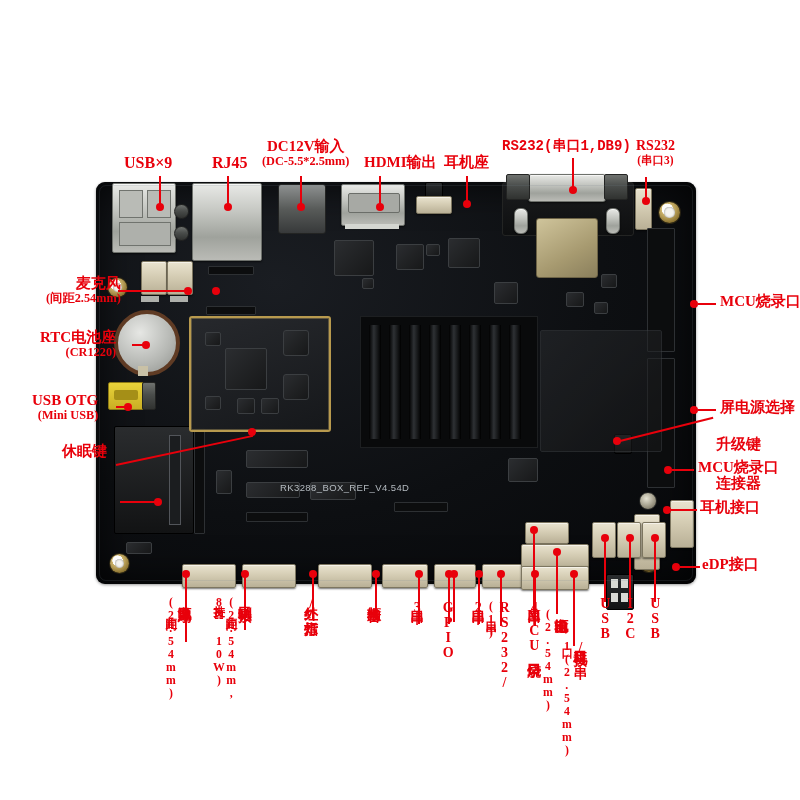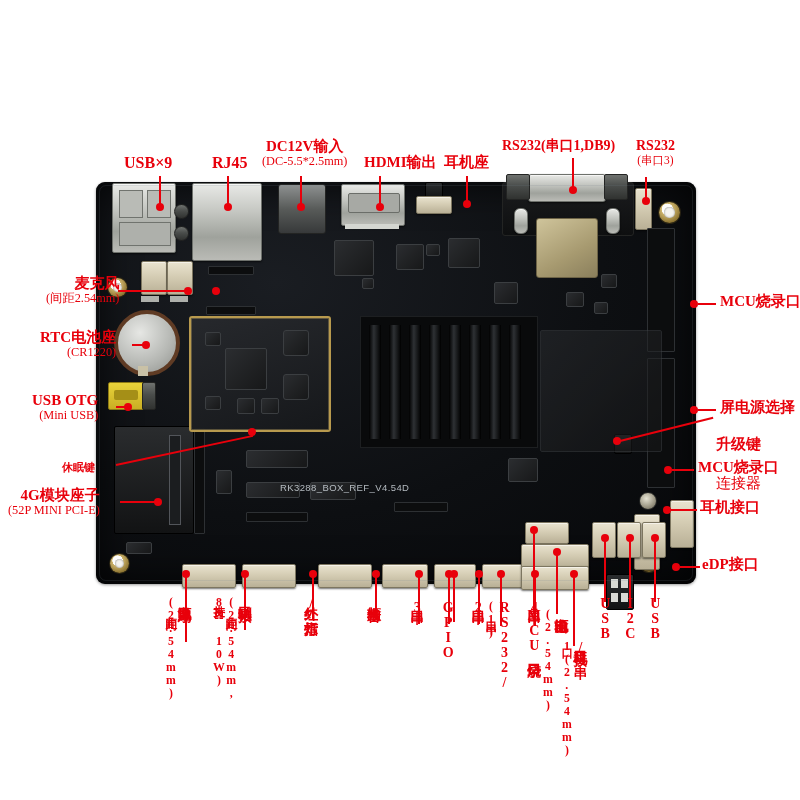--- a/index.html
+++ b/index.html
@@ -45,21 +45,21 @@
   .hole i{position:absolute;left:26%;top:26%;width:48%;height:48%;border-radius:50%;
      background:#f4f3ee;box-shadow:inset 0 0 2px rgba(0,0,0,.5);}
   .hdr{position:absolute;background:#0c0d0e;border:1px solid #2d3033;border-radius:1px;}
   .heat{position:absolute;background:#090a0b;border:1px solid #1d1f21;}
   .fin{position:absolute;background:linear-gradient(90deg,#000,#2e3134 40%,#000);}
 
   
   .lab{position:absolute;color:#e8000b;font-weight:bold;white-space:nowrap;
        line-height:1.06;letter-spacing:0;}
   .lab.blk2{color:#111;}
-  .lab .sub{display:block;font-weight:normal;font-size:.82em;}
+  .lab .sub{display:block;font-weight:bold;font-size:.82em;}
   .vl-wrap{position:absolute;display:flex;flex-direction:row-reverse;
        align-items:flex-start;color:#e8000b;font-weight:bold;line-height:1.05;}
   .vl-wrap span{writing-mode:vertical-rl;text-orientation:upright;white-space:nowrap;}
   .vl-wrap .sub{font-size:.84em;}
   .lnv{position:absolute;width:2px;background:#e8000b;}
   .lnh{position:absolute;height:2px;background:#e8000b;}
   .dot{position:absolute;width:8px;height:8px;border-radius:50%;background:#e8000b;}
   .diag{position:absolute;height:2px;background:#e8000b;transform-origin:0 50%;}
   .boxout{position:absolute;border:2px solid #e8000b;}
 </style>
@@ -228,21 +228,21 @@
 <div class="dot" style="left:297px;top:203px;"></div>
 
 <div class="lab" style="left:364px;top:155px;font-size:15px;">HDMI输出</div>
 <div class="lnv" style="left:379px;top:176px;height:32px;"></div>
 <div class="dot" style="left:376px;top:203px;"></div>
 
 <div class="lab" style="left:444px;top:155px;font-size:15px;">耳机座</div>
 <div class="lnv" style="left:466px;top:176px;height:28px;"></div>
 <div class="dot" style="left:463px;top:200px;"></div>
 
-<div class="lab" style="left:502px;top:139px;font-size:14px;">RS232(串口1,DB9)</div>
+<div class="lab" style="left:502px;top:139px;font-size:14px;font-family:Liberation Mono, monospace;">RS232(串口1,DB9)</div>
 <div class="lnv" style="left:572px;top:158px;height:32px;"></div>
 <div class="dot" style="left:569px;top:186px;"></div>
 
 <div class="lab" style="left:636px;top:139px;font-size:14px;text-align:center;">
   <span>RS232</span>
   <span class="sub">(串口3)</span>
 </div>
 <div class="lnv" style="left:645px;top:177px;height:24px;"></div>
 <div class="dot" style="left:642px;top:197px;"></div>
 
@@ -261,28 +261,24 @@
 <div class="lnh" style="left:132px;top:344px;width:14px;"></div>
 <div class="dot" style="left:142px;top:341px;"></div>
 
 <div class="lab" style="left:32px;top:393px;font-size:15px;text-align:right;">
   <span>USB OTG</span>
   <span class="sub">(Mini USB)</span>
 </div>
 <div class="lnh" style="left:116px;top:406px;width:14px;"></div>
 <div class="dot" style="left:124px;top:403px;"></div>
 
-<div class="lab" style="left:62px;top:462px;font-size:11px;text-align:right;">休眠键</div>
+<div class="lab" style="left:62px;top:444px;font-size:15px;text-align:right;">休眠键</div>
 <div class="diag" style="left:116px;top:464px;width:140px;transform:rotate(-12deg);"></div>
 <div class="dot" style="left:248px;top:428px;"></div>
 
-<div class="lab" style="left:8px;top:488px;font-size:15px;text-align:right;">
-  <span>4G模块座子</span>
-  <span class="sub">(52P MINI PCI-E)</span>
-</div>
 <div class="lnh" style="left:120px;top:501px;width:38px;"></div>
 <div class="dot" style="left:154px;top:498px;"></div>
 
 <div class="dot" style="left:690px;top:300px;"></div>
 <div class="lnh" style="left:698px;top:303px;width:18px;"></div>
 <div class="lab" style="left:720px;top:294px;font-size:15px;">MCU烧录口</div>
 
 <div class="dot" style="left:690px;top:406px;"></div>
 <div class="lnh" style="left:698px;top:409px;width:18px;"></div>
 <div class="lab" style="left:720px;top:400px;font-size:15px;">屏电源选择</div>

